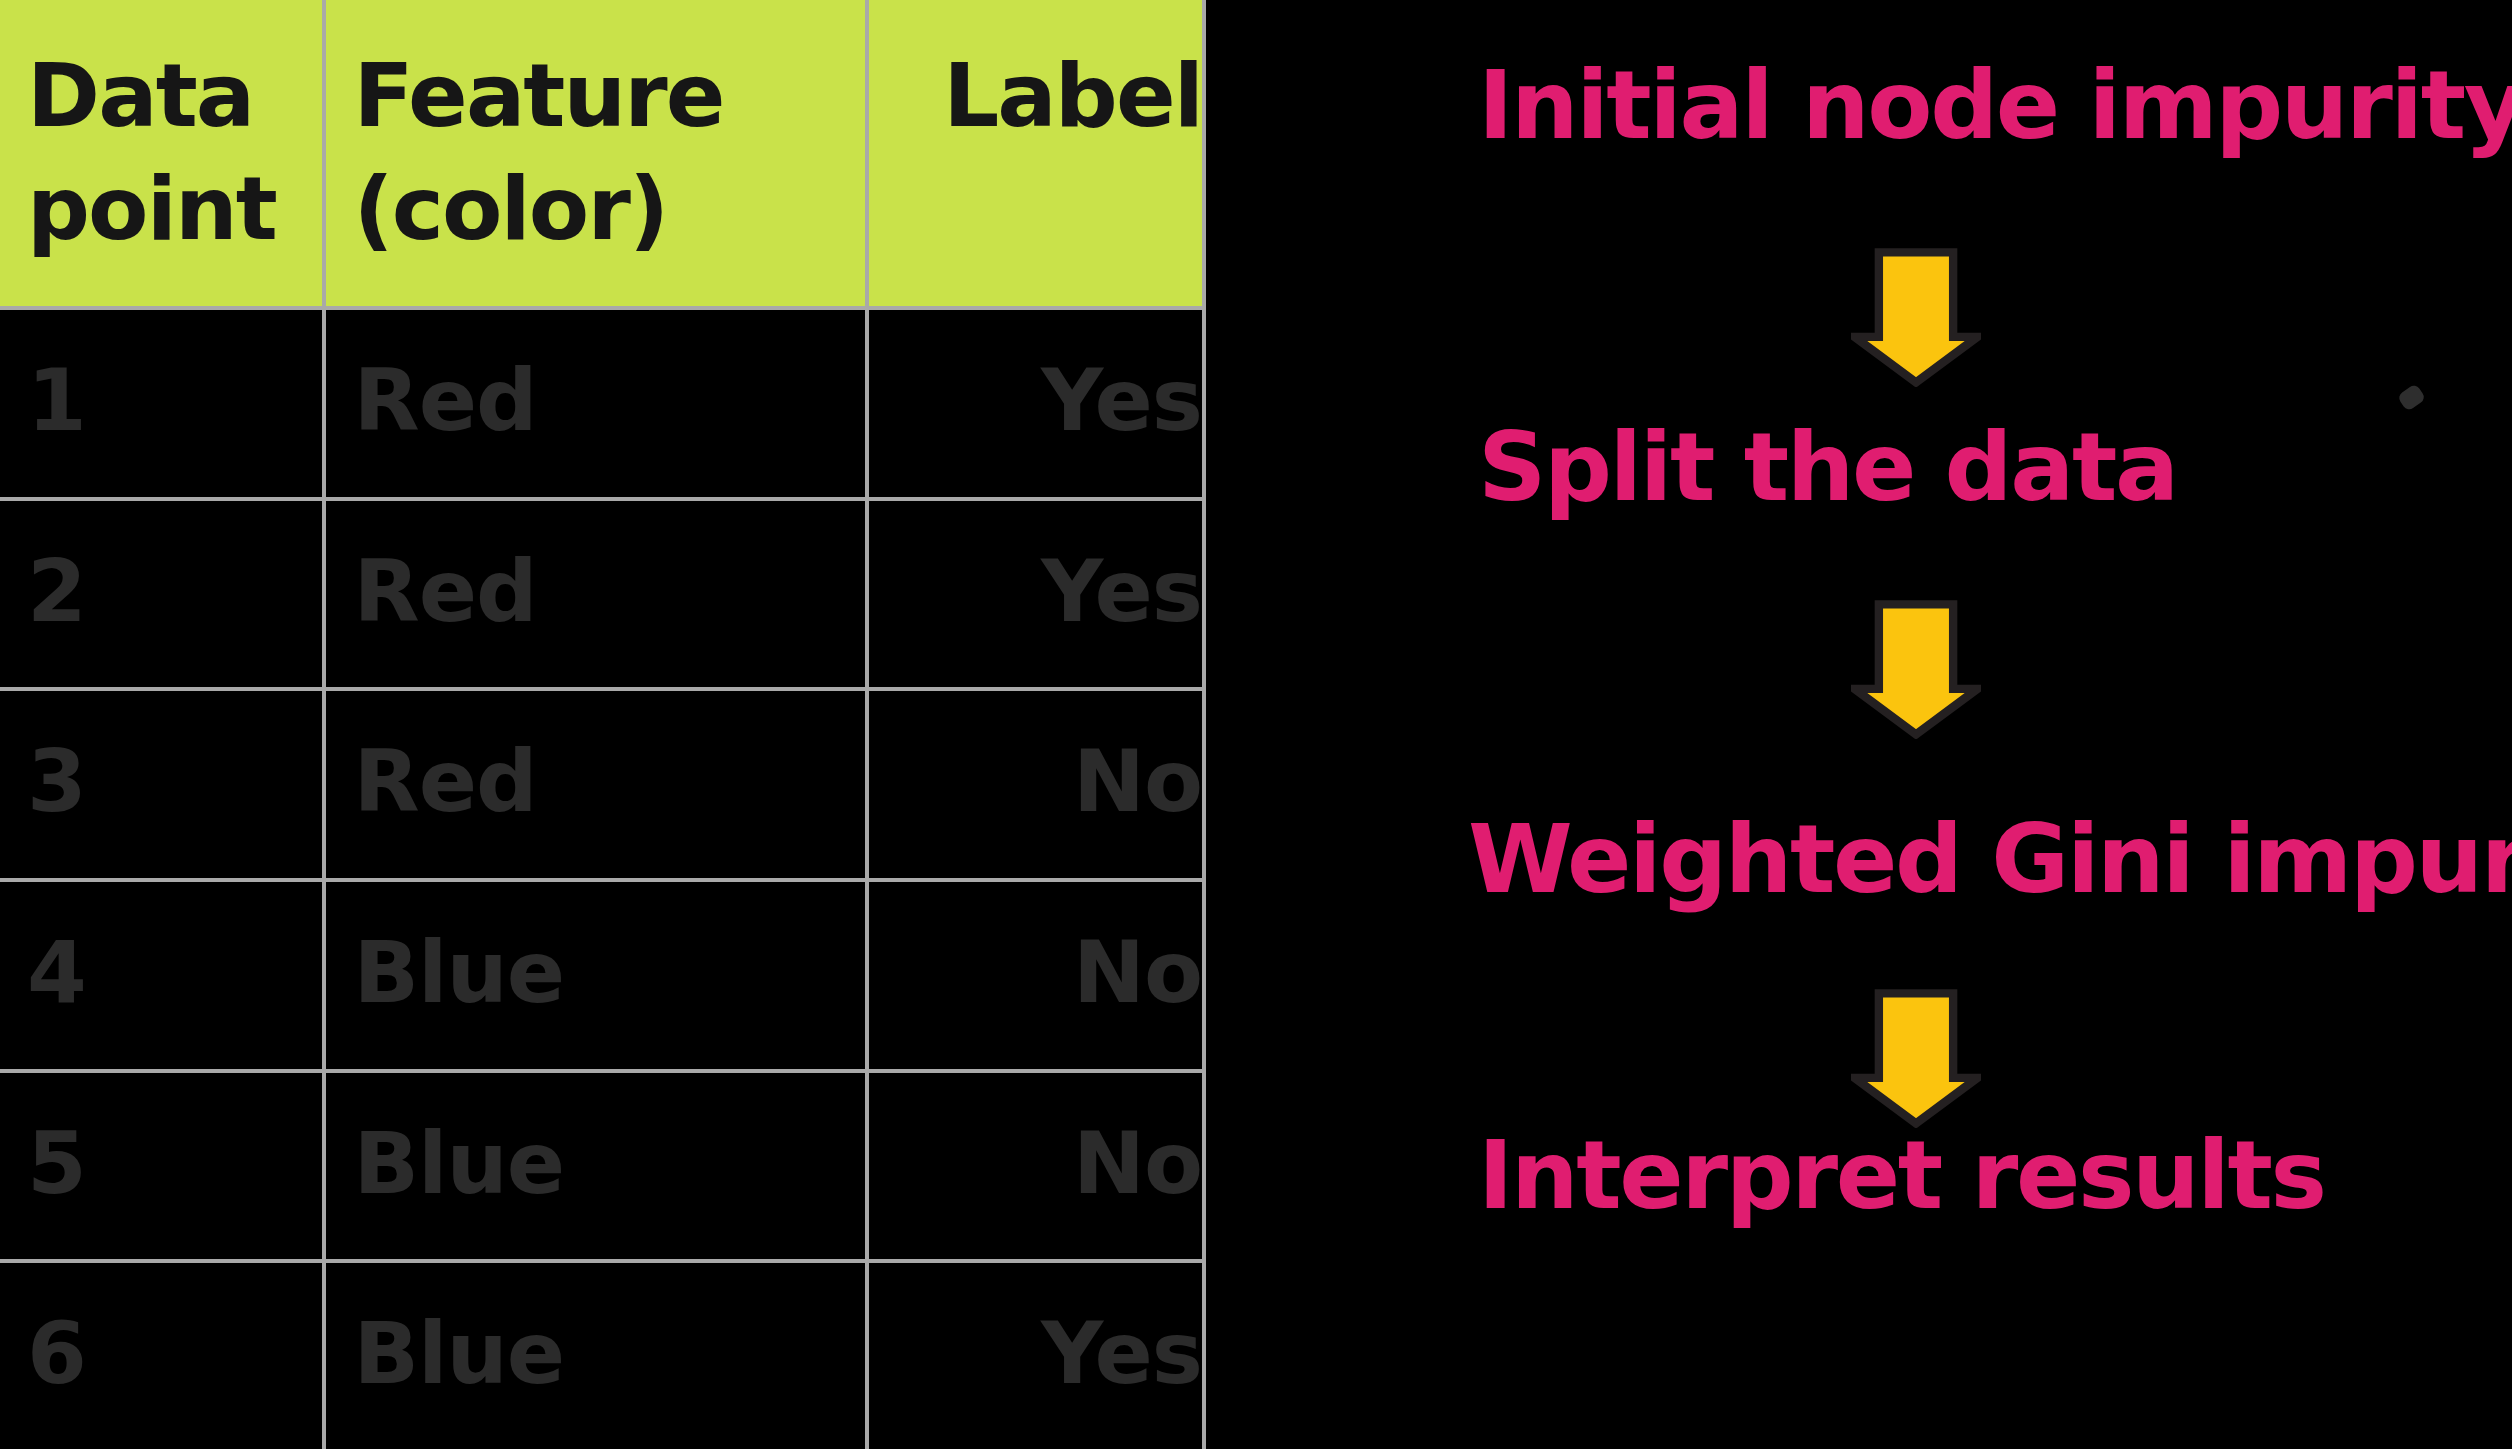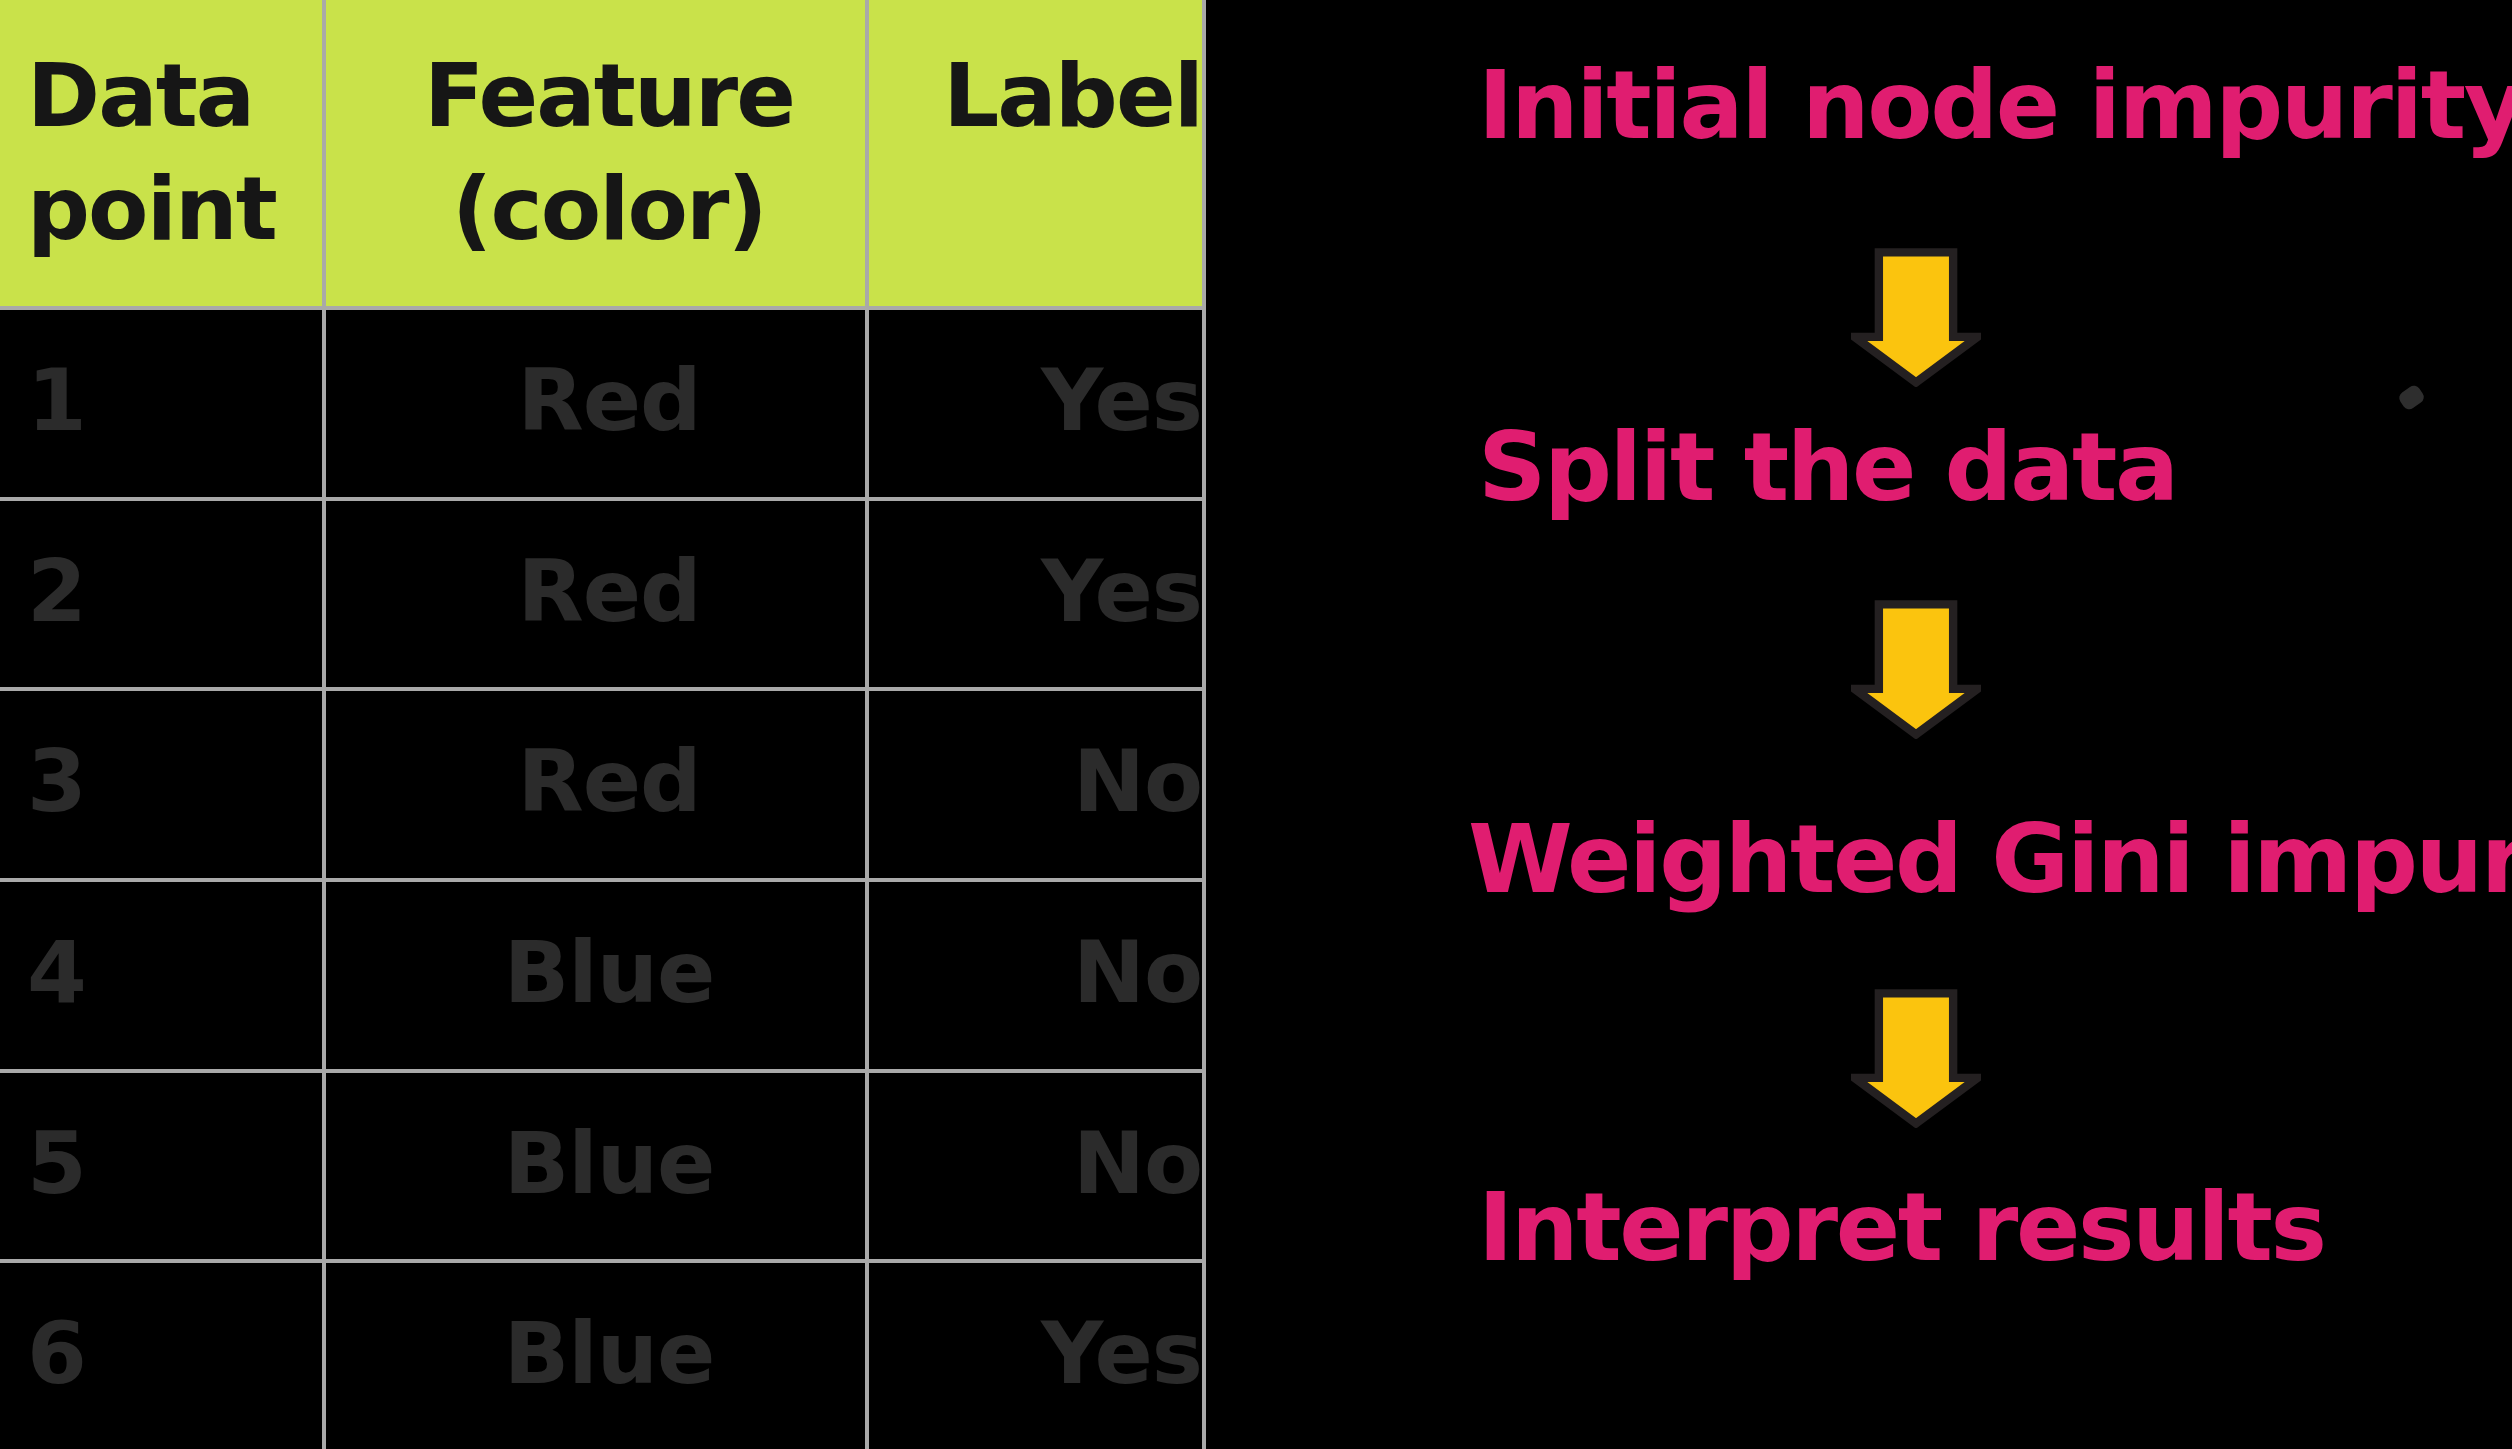--- a/index.html
+++ b/index.html
@@ -37,21 +37,21 @@
     flex:0 0 306px;
     background:var(--header-bg);
     border-top:none;
   }
   .td{
     border-right:4.8px solid var(--grid-gray);
     padding:40px 0 0 27px;
     overflow:hidden;
   }
   .col-point{width:353px;}
-  .col-feature{width:588px;text-align:center;}
+  .col-feature{width:588px;}
   .col-label{width:365px;text-align:right;}
   .tr.header .td{
     color:var(--header-text);
     font-size:88px;
     font-weight:700;
     line-height:1.28;
     letter-spacing:-1.9px;
   }
   .tr .td{
     color:var(--row-text);
@@ -64,21 +64,21 @@
     position:absolute;
     color:var(--accent-pink);
     font-size:95px;
     font-weight:700;
     letter-spacing:-2.4px;
     white-space:nowrap;
   }
   #step-0{left:1478px;top:50px;}
   #step-1{left:1478px;top:412px;text-align:right;}
   #step-2{left:1468px;top:804px;}
-  #step-3{left:1478px;top:1172px;}
+  #step-3{left:1478px;top:1120px;}
   .flow-arrow{
     position:absolute;
     width:130px;height:141px;
     left:1851px;
   }
   #arrow-0{top:246px;}
   #arrow-1{top:598px;}
   #arrow-2{top:987px;}
   .stray-dot{
     position:absolute;

